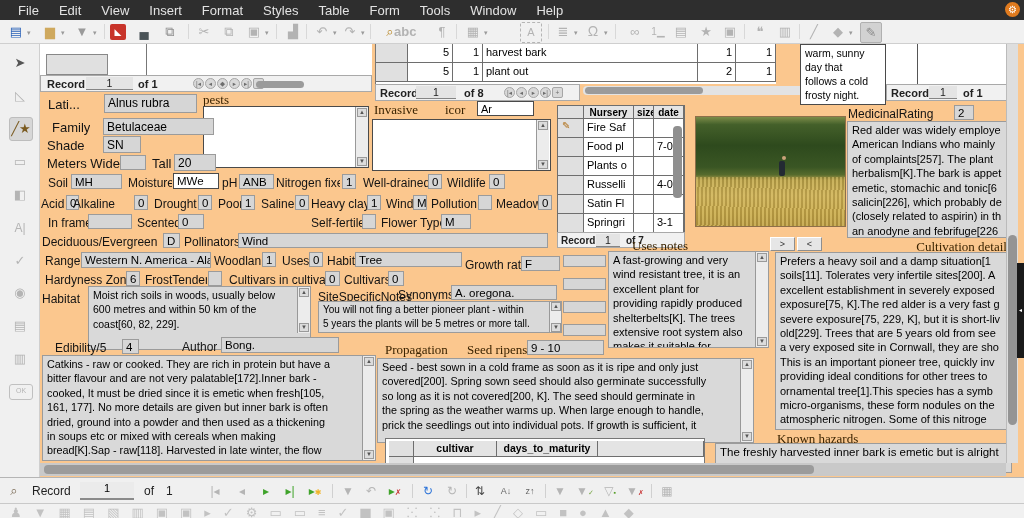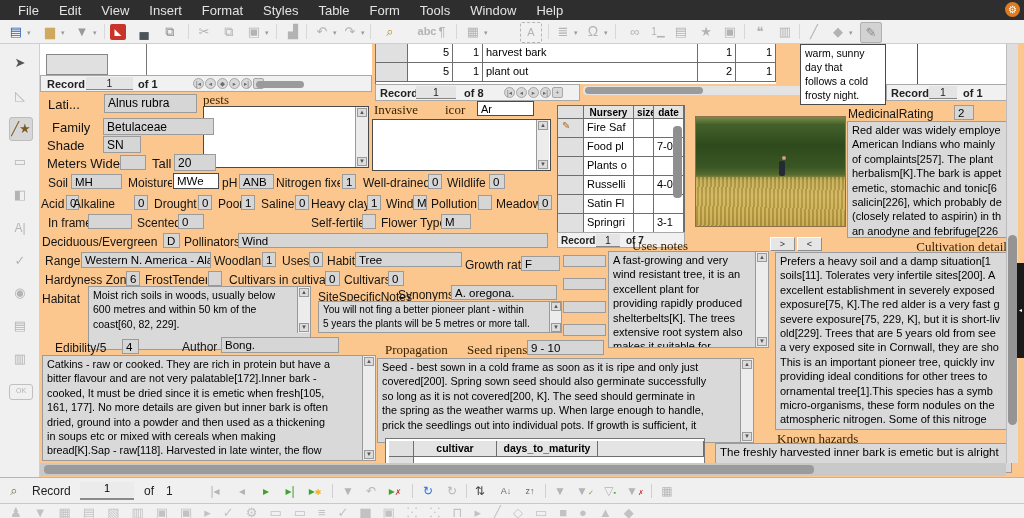--- a/index.html
+++ b/index.html
@@ -94,21 +94,21 @@
       <span class="dd" style="left:265px">▾</span>
     <span class="tsep" style="left:276px"></span>
     <span class="tbi" style="left:283px">▟</span>
     <span class="tsep" style="left:306px"></span>
     <span class="tbi" style="left:312px">↶</span>
       <span class="dd" style="left:333px">▾</span>
     <span class="tbi" style="left:340px">↷</span>
       <span class="dd" style="left:361px">▾</span>
     <span class="tsep" style="left:370px"></span>
     <span class="tbi" style="left:380px;color:#b98726">⌕</span>
-    <span class="tbi" style="left:417px;font-size:11px;font-weight:700">abc</span>
+    <span class="tbi" style="left:394px;font-size:13px;font-weight:700">abc</span>
     <span class="tbi" style="left:432px">¶</span>
     <span class="tsep" style="left:456px"></span>
     <span class="tbi" style="left:463px">▦</span>
       <span class="dd" style="left:484px">▾</span>
     <span class="tbi" style="left:520px;border:1px dashed #b5b5b5;font-size:11px">A</span>
     <span class="tsep" style="left:548px"></span>
     <span class="tbi" style="left:553px">≣</span>
       <span class="dd" style="left:574px">▾</span>
     <span class="tbi" style="left:583px;font-size:14px">Ω</span>
       <span class="dd" style="left:604px">▾</span>

